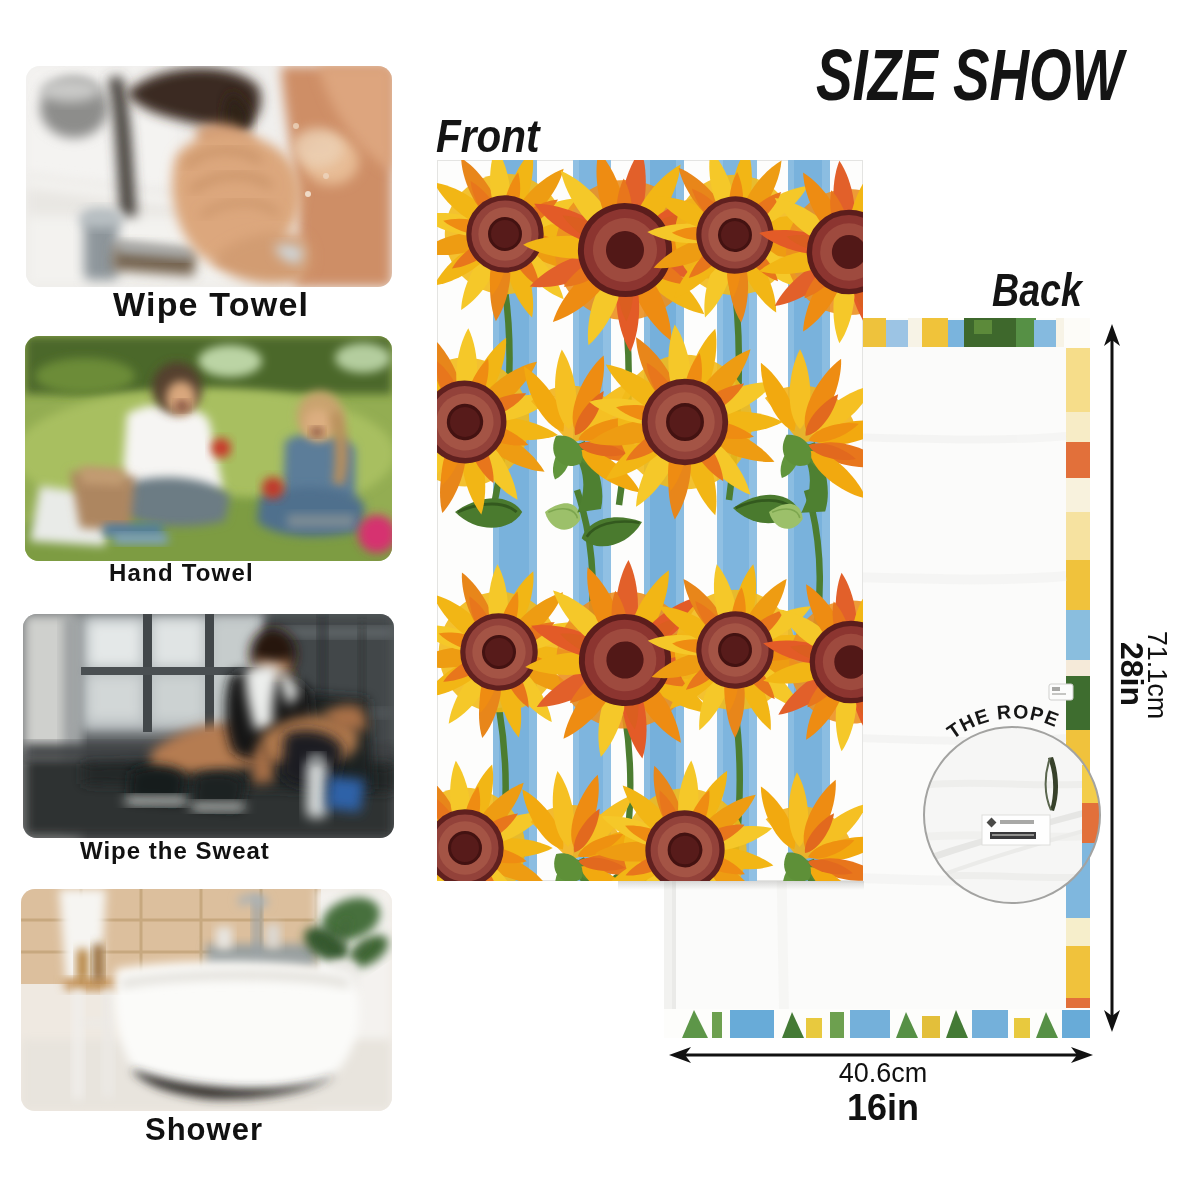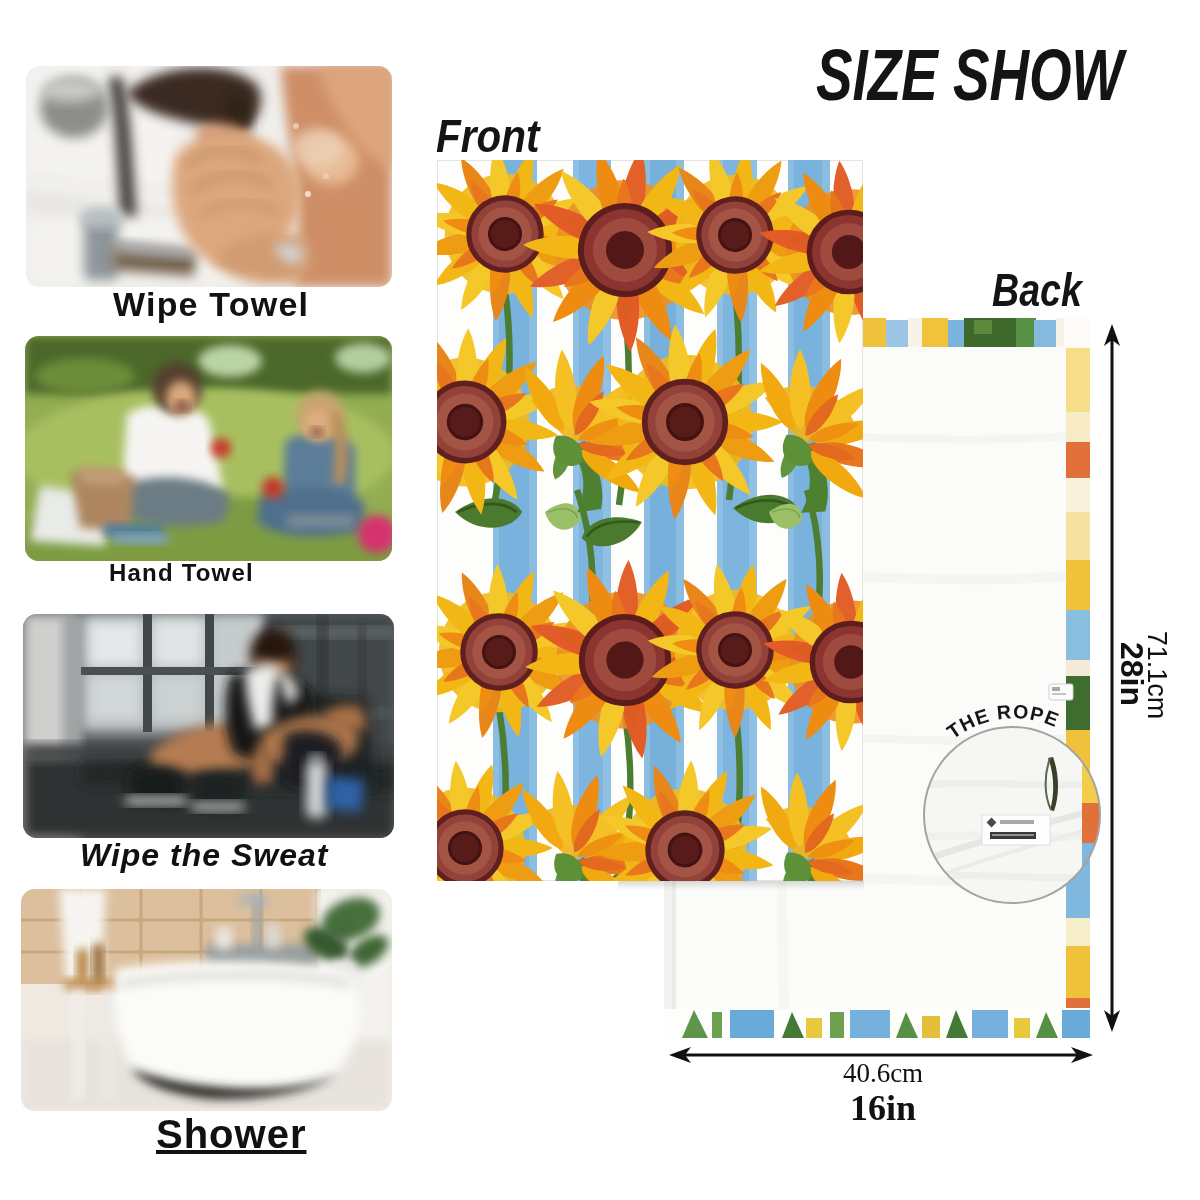--- a/index.html
+++ b/index.html
@@ -181,21 +181,21 @@
 <rect x="102" y="182" width="62" height="9" rx="4" fill="#c6c9c6" filter="url(#b3)"></rect>
 <rect x="168" y="188" width="54" height="9" rx="4" fill="#c0c3c0" filter="url(#b3)"></rect>
 
 <rect x="283" y="146" width="21" height="58" rx="7" fill="#cfd3d3" filter="url(#b3)"></rect>
 <rect x="287" y="140" width="13" height="10" rx="3" fill="#9fa4a4" filter="url(#b3)"></rect>
 
 <path d="M306 162 L342 166 L337 198 L303 194 Z" fill="#2e62a8" filter="url(#b3)"></path>
 </svg>
 </div>
 
-<div class="cap" style="left:80px;top:837px;font-size:32px;letter-spacing:1px;font-style:italic;">Wipe the Sweat</div>
+<div class="cap" style="left:80px;top:837px;font-size:24px;letter-spacing:1px;">Wipe the Sweat</div>
 
 <div class="photo" style="left:21px;top:889px;width:371px;height:222px;">
 <svg width="371" height="222" viewBox="0 0 371 222" xmlns="http://www.w3.org/2000/svg">
 <defs>
         <filter id="b4" x="-30%" y="-30%" width="160%" height="160%">
           <feGaussianBlur stdDeviation="5"></feGaussianBlur>
         </filter>
       </defs>
 <rect width="371" height="222" fill="#efe9e1"></rect>
 
@@ -229,21 +229,21 @@
 
 <rect x="56" y="60" width="11" height="32" rx="3" fill="#b07a33" filter="url(#b4)"></rect>
 <rect x="72" y="55" width="10" height="37" rx="3" fill="#8a5a24" filter="url(#b4)"></rect>
 
 <path d="M95 80 C160 68 290 70 330 85 C345 120 340 170 300 195 C240 210 160 208 120 190 C95 160 90 115 95 80 Z" fill="#fbfbf9" filter="url(#b4)"></path>
 <path d="M110 180 C180 205 280 205 315 185 C300 200 250 212 190 210 C150 206 120 195 110 180 Z" fill="#2e2c28" filter="url(#b4)"></path>
 <path d="M100 90 C170 78 290 78 328 90 L328 100 C280 88 160 88 100 100 Z" fill="#e4e2dd" filter="url(#b4)"></path>
 </svg>
 </div>
 
-<div class="cap" style="left:156px;top:1112px;font-size:40px;letter-spacing:1px;text-decoration:underline;">Shower</div>
+<div class="cap" style="left:145px;top:1112px;font-size:31px;letter-spacing:1px;">Shower</div>
 
 <div class="abs" style="left:664px;top:318px;width:426px;height:720px;">
 <svg width="426" height="720" viewBox="0 0 426 720" xmlns="http://www.w3.org/2000/svg">
 <rect width="426" height="720" fill="#fff"></rect>
 
 <g>
 <rect x="0" y="0" width="426" height="30" fill="#fdfdfb"></rect>
 <rect x="196" y="0" width="26" height="30" fill="#eec23c"></rect>
 <rect x="222" y="2" width="22" height="28" fill="#9cc4e4"></rect>
 <rect x="244" y="0" width="14" height="30" fill="#f7f3e6"></rect>
@@ -534,16 +534,16 @@
 </div>
 
 <div class="abs" style="left:660px;top:1040px;width:440px;height:30px;">
 <svg width="440" height="30" viewBox="0 0 440 30" xmlns="http://www.w3.org/2000/svg">
 <line x1="25" y1="15" x2="417" y2="15" stroke="#111" stroke-width="3"></line>
 <path d="M9 15 L31 7 L25 15 L31 23 Z" fill="#111"></path>
 <path d="M433 15 L411 7 L417 15 L411 23 Z" fill="#111"></path>
 </svg>
 </div>
 
-<div class="abs" style="left:883px;top:1058px;transform:translateX(-50%);text-align:center;line-height:1.12;font-family:Liberation Serif, serif;">
+<div class="abs" style="left:883px;top:1058px;transform:translateX(-50%);text-align:center;line-height:1.12;">
 <div style="font-size:27px;color:#111;">40.6cm</div>
 <div style="font-size:36px;color:#111;font-weight:700;">16in</div>
 </div>
 
 </body></html>

